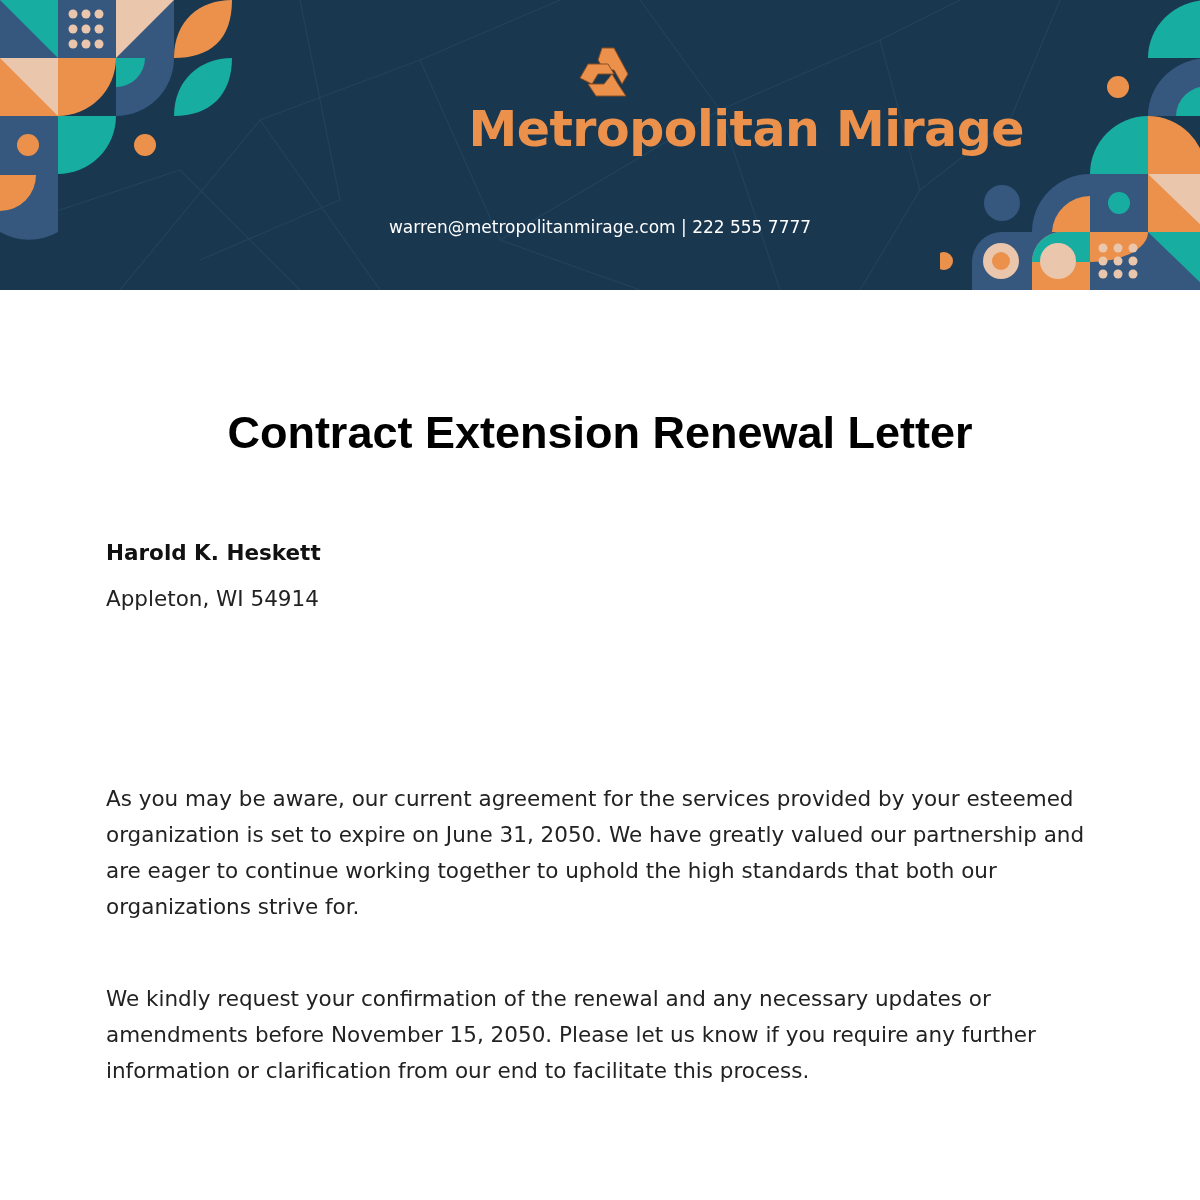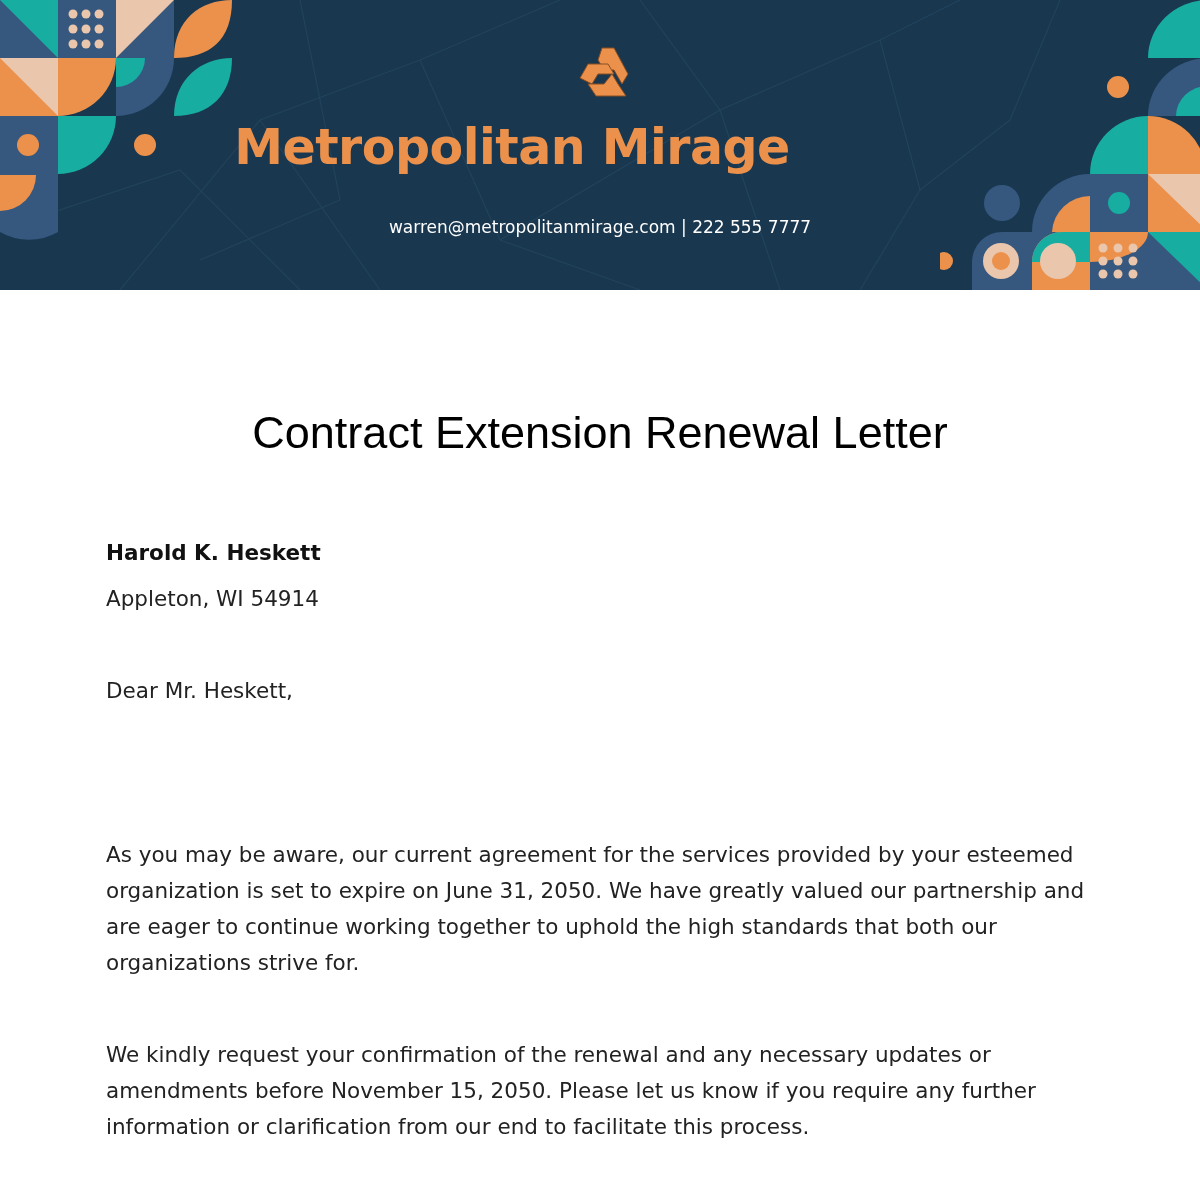--- a/index.html
+++ b/index.html
@@ -10,35 +10,35 @@
     position: absolute; left: 0; top: 0; width: 1200px; height: 290px;
     background: #19374f; overflow: hidden;
   }
   .header .bg-lines { position: absolute; left: 0; top: 0; }
   .deco-left { position: absolute; left: 0; top: 0; }
   .deco-right { position: absolute; right: 0; top: 0; }
 
   .logo { position: absolute; left: 574px; top: 44px; width: 56px; height: 56px; }
 
   .company-name {
-    position: absolute; left: 0; width: 1024px; top: 116px;
-    text-align: center; color: #eb914c;
+    position: absolute; left: 0; width: 1024px; top: 98px;
+    text-align: right; color: #eb914c;
     font-family: "DejaVu Sans", sans-serif; font-weight: bold;
     font-size: 49px; line-height: 64px; letter-spacing: -0.5px;
   }
   .contact {
     position: absolute; left: 0; width: 1200px; top: 216px;
     text-align: center; color: #ffffff;
     font-family: "DejaVu Sans", sans-serif; font-size: 17px; line-height: 22px;
   }
 
   .title {
     position: absolute; left: 0; width: 1200px; top: 405px;
     text-align: center; color: #000000;
-    font-family: "Liberation Sans", sans-serif; font-weight: normal;
+    font-family: "Liberation Sans", sans-serif; font-weight: bold;
     font-size: 45px; line-height: 56px;
   }
 
   .letter {
     position: absolute; left: 96px; top: 525px; width: 1010px;
     font-family: "DejaVu Sans", sans-serif; font-size: 21.5px; line-height: 36px;
     color: #222222;
   }
   .letter p { margin: 10px; }
   .recipient-name { font-weight: bold; color: #111111; }
@@ -163,20 +163,19 @@
 </div>
 
 <h1 class="title">Contract Extension Renewal Letter</h1>
 
 <div class="letter">
   <div>
     <p class="recipient-name">Harold K. Heskett</p>
     <p>Appleton, WI 54914</p>
   </div>
   <div class="gap"></div>
-  <p>Dear Mr. Heskett,</p>
   <div class="gap"></div>
   <div class="gap"></div>
   <div class="gap"></div>
   <p>As you may be aware, our current agreement for the services provided by your esteemed organization is set to expire on June 31, 2050. We have greatly valued our partnership and are eager to continue working together to uphold the high standards that both our organizations strive for.</p>
   <div class="gap"></div>
   <p>We kindly request your confirmation of the renewal and any necessary updates or amendments before November 15, 2050. Please let us know if you require any further information or clarification from our end to facilitate this process.</p>
 </div>
 
 </body></html>

